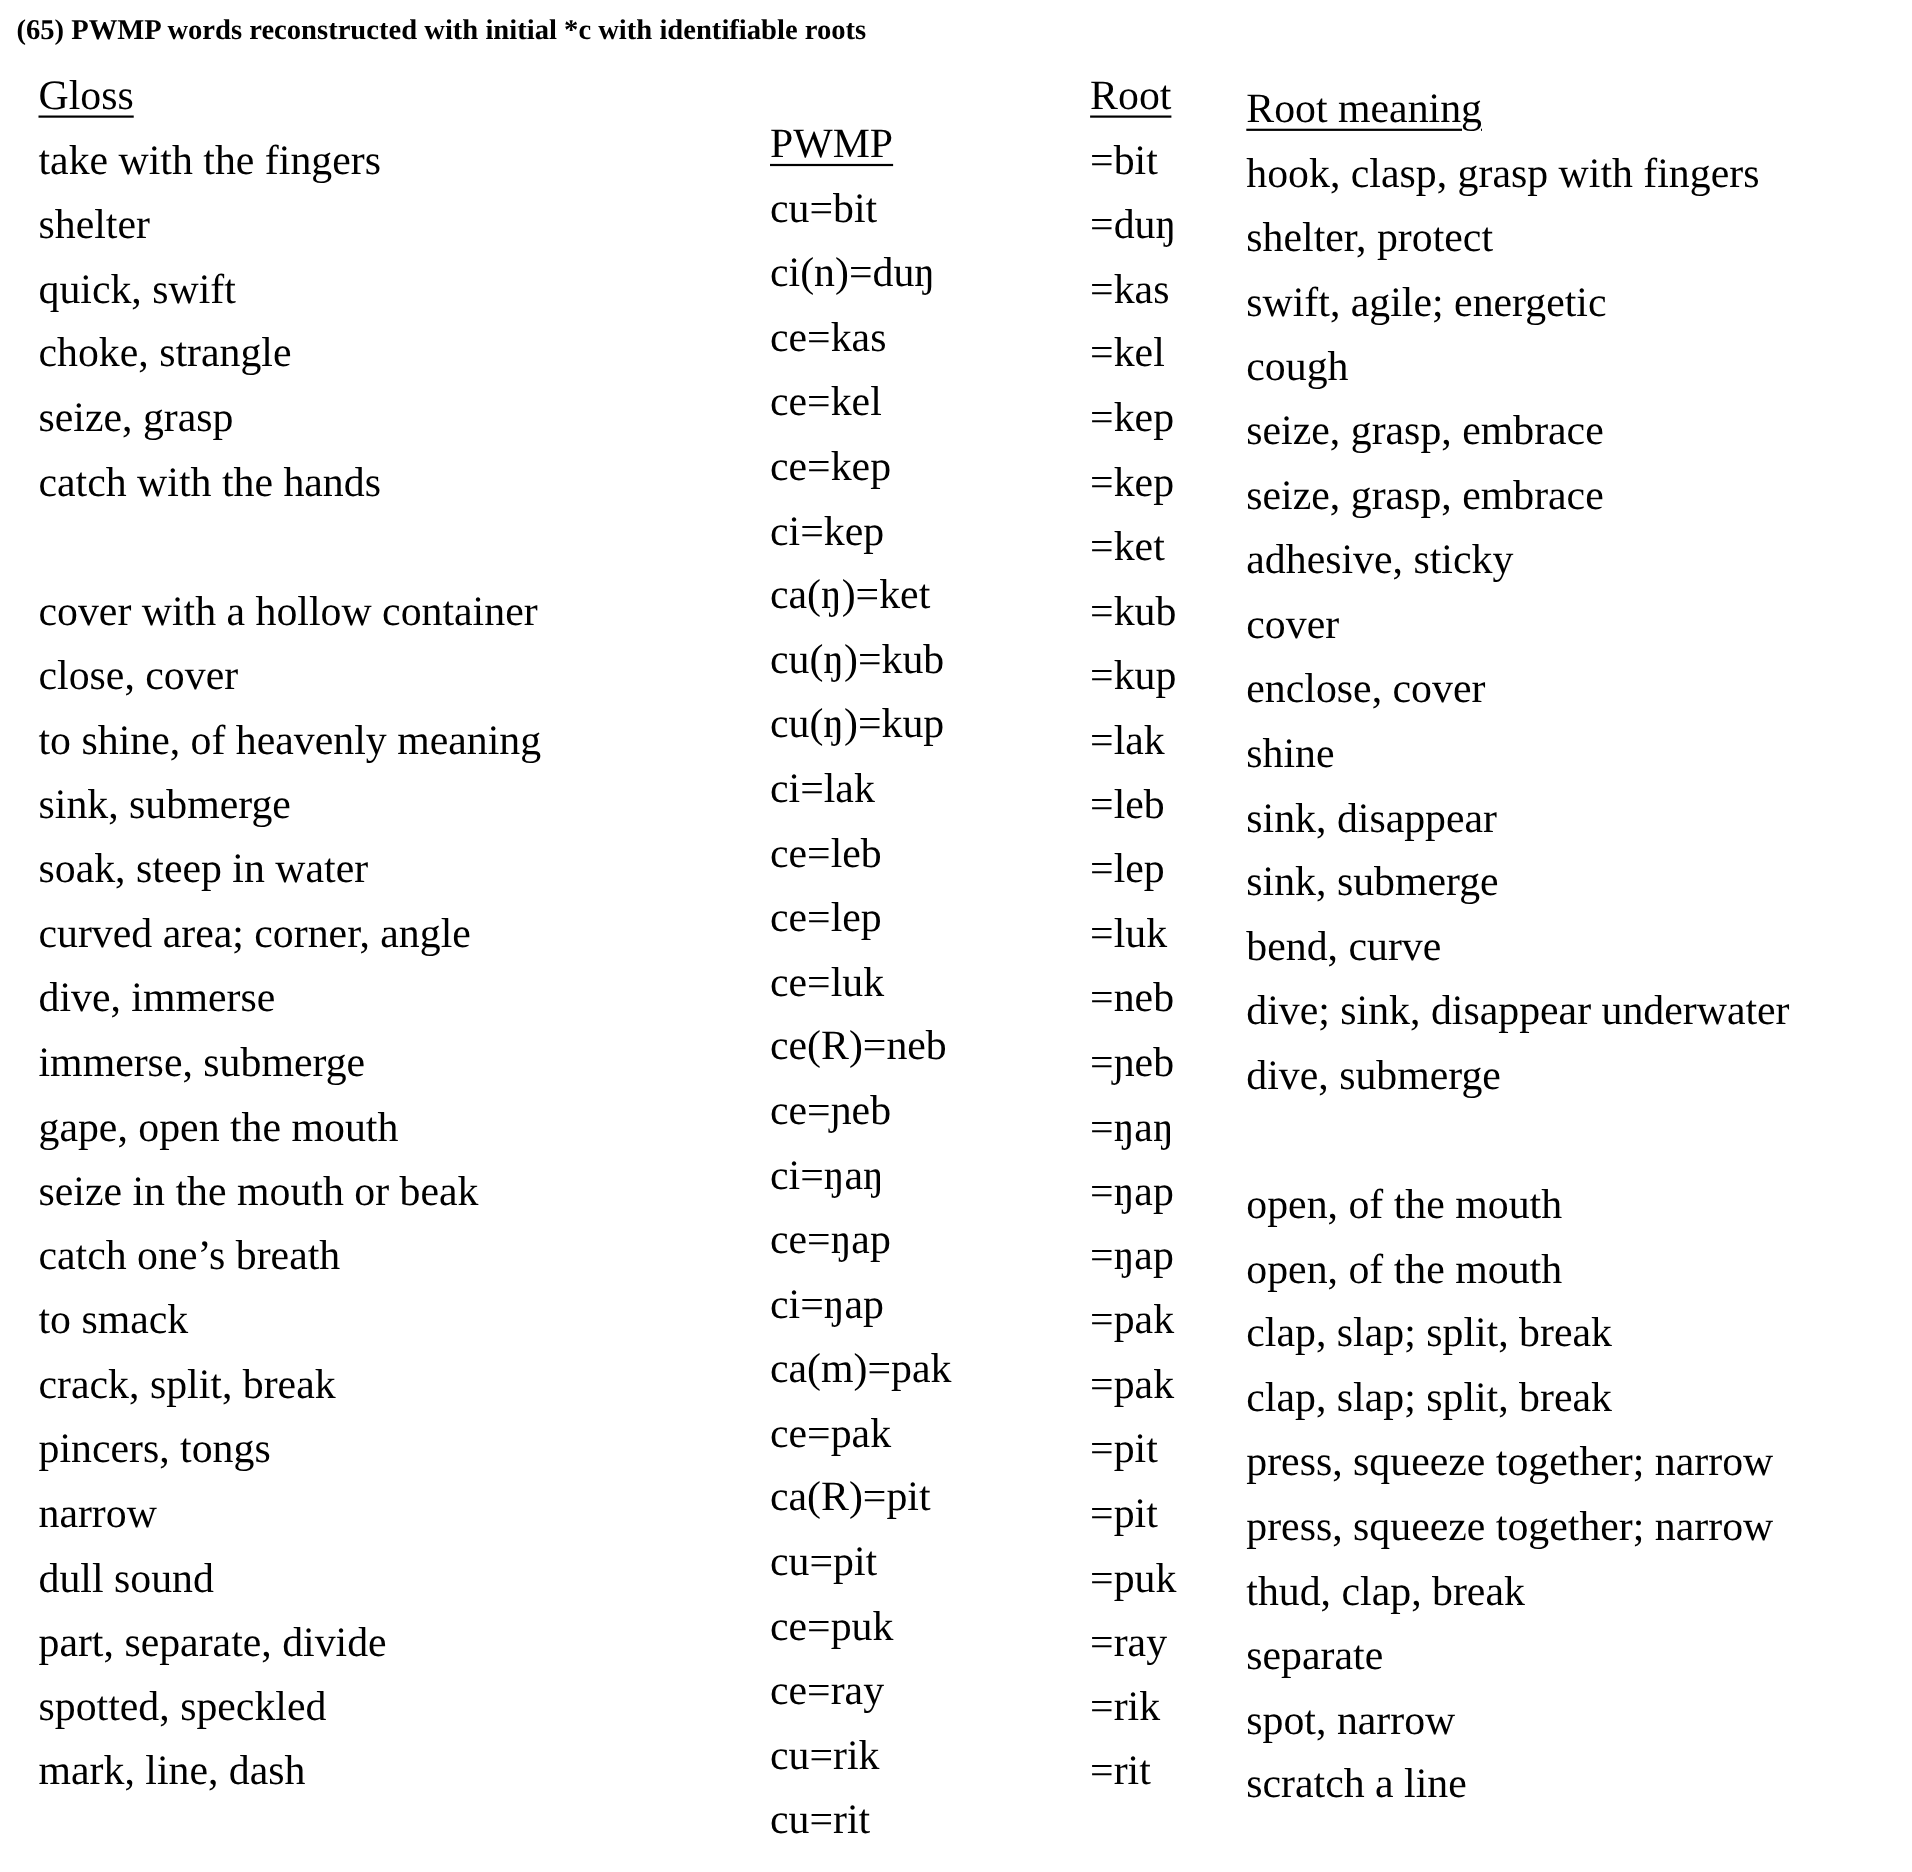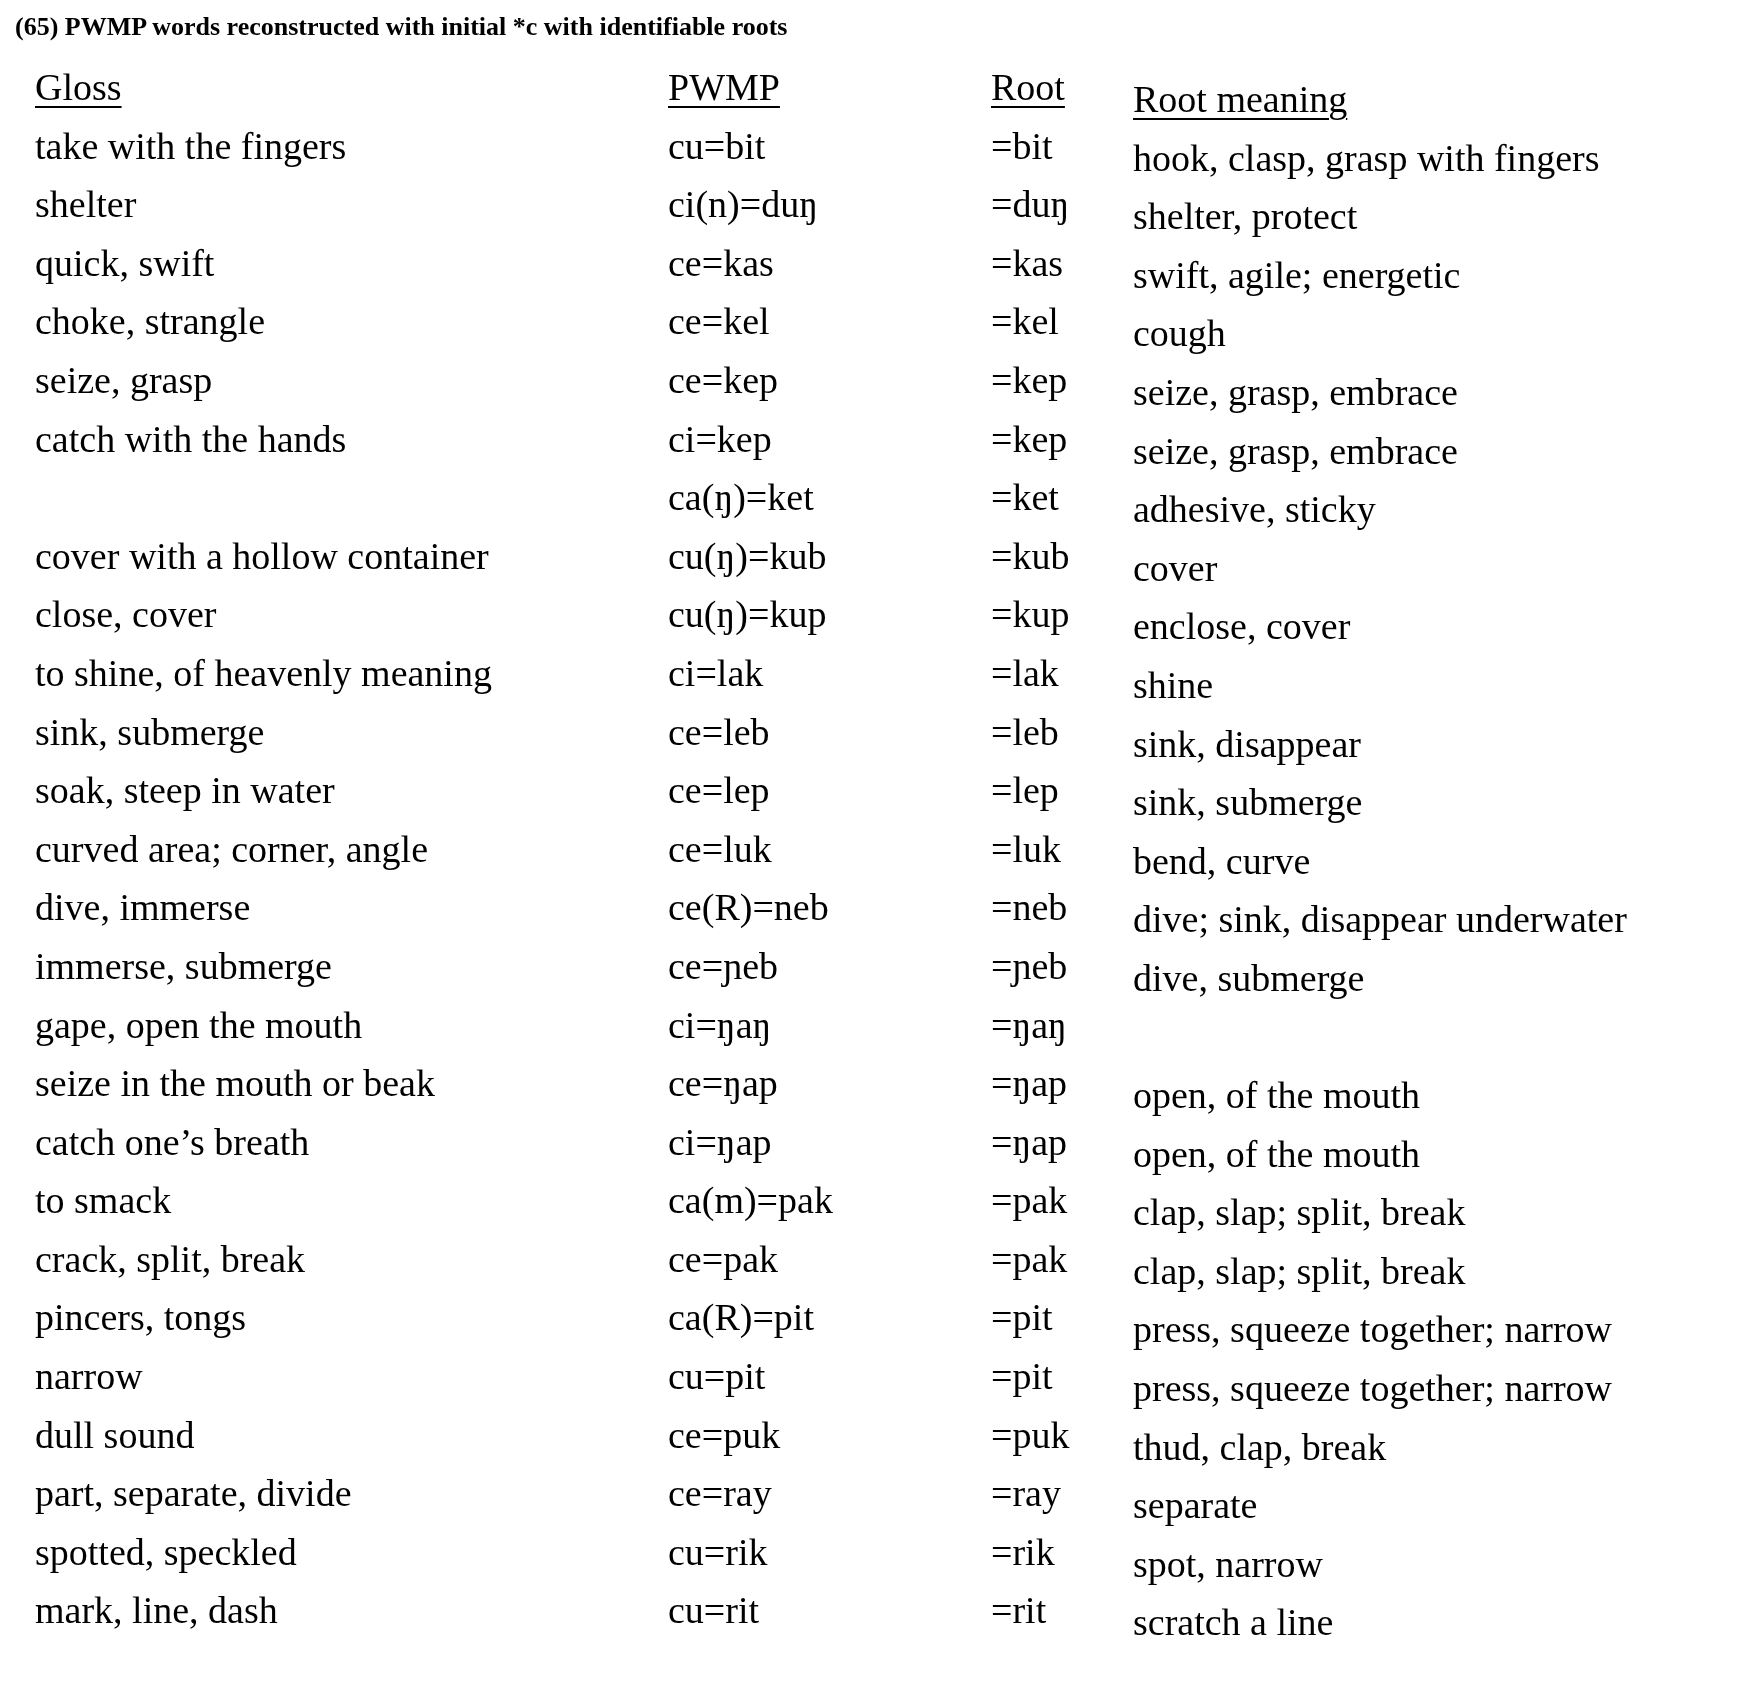--- a/index.html
+++ b/index.html
@@ -14,21 +14,21 @@
       font-size: 26px; font-weight: bold; line-height: 50px;
       white-space: nowrap;
     }
     .table { position: absolute; left: 0; top: 58px; width: 1738px; padding-left: 20px; }
     .row { position: relative; height: 58.6px; }
     .cell {
       position: absolute; top: 0;
       font-size: 38px; line-height: 58px; white-space: nowrap;
     }
     .c-gloss { left: 15px; }
-    .c-pwmp { left: 648px; }
+    .c-pwmp { left: 680px; margin-top: 44px; }
     .c-root { left: 947px; margin-left: 24px; }
     .c-mean { left: 1113px; margin-top: 12px; }
     .header .cell { text-decoration: underline; text-underline-offset: 6px; text-decoration-thickness: 2px; }
   </style>
 </head>
 <body>
 
 <div class="title">(65) PWMP words reconstructed with initial *c with identifiable roots</div>
 
 <div class="table">

